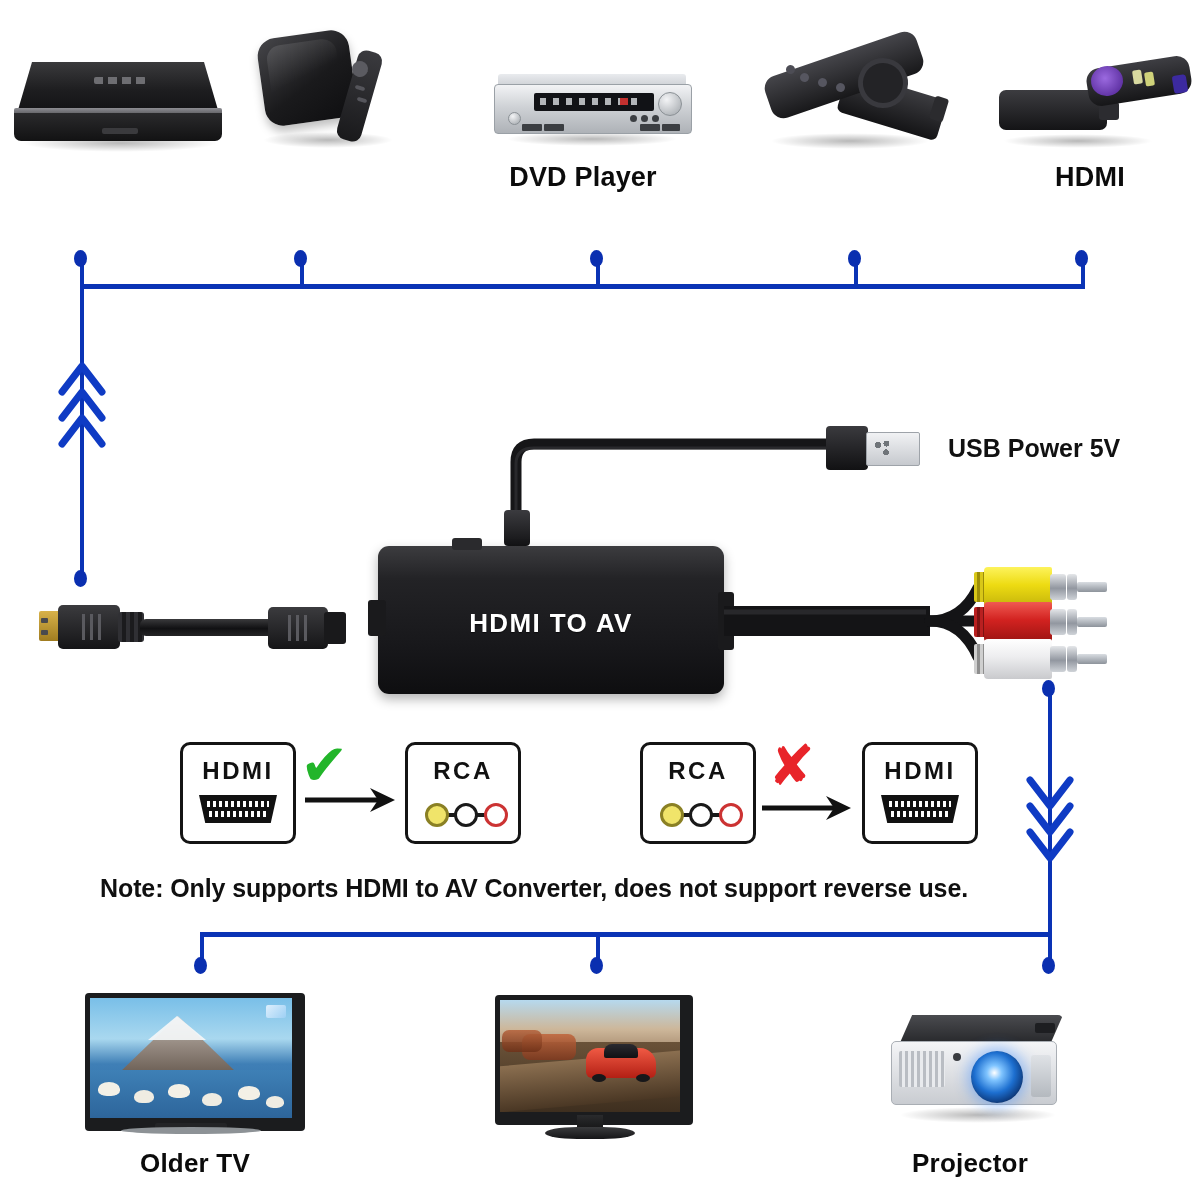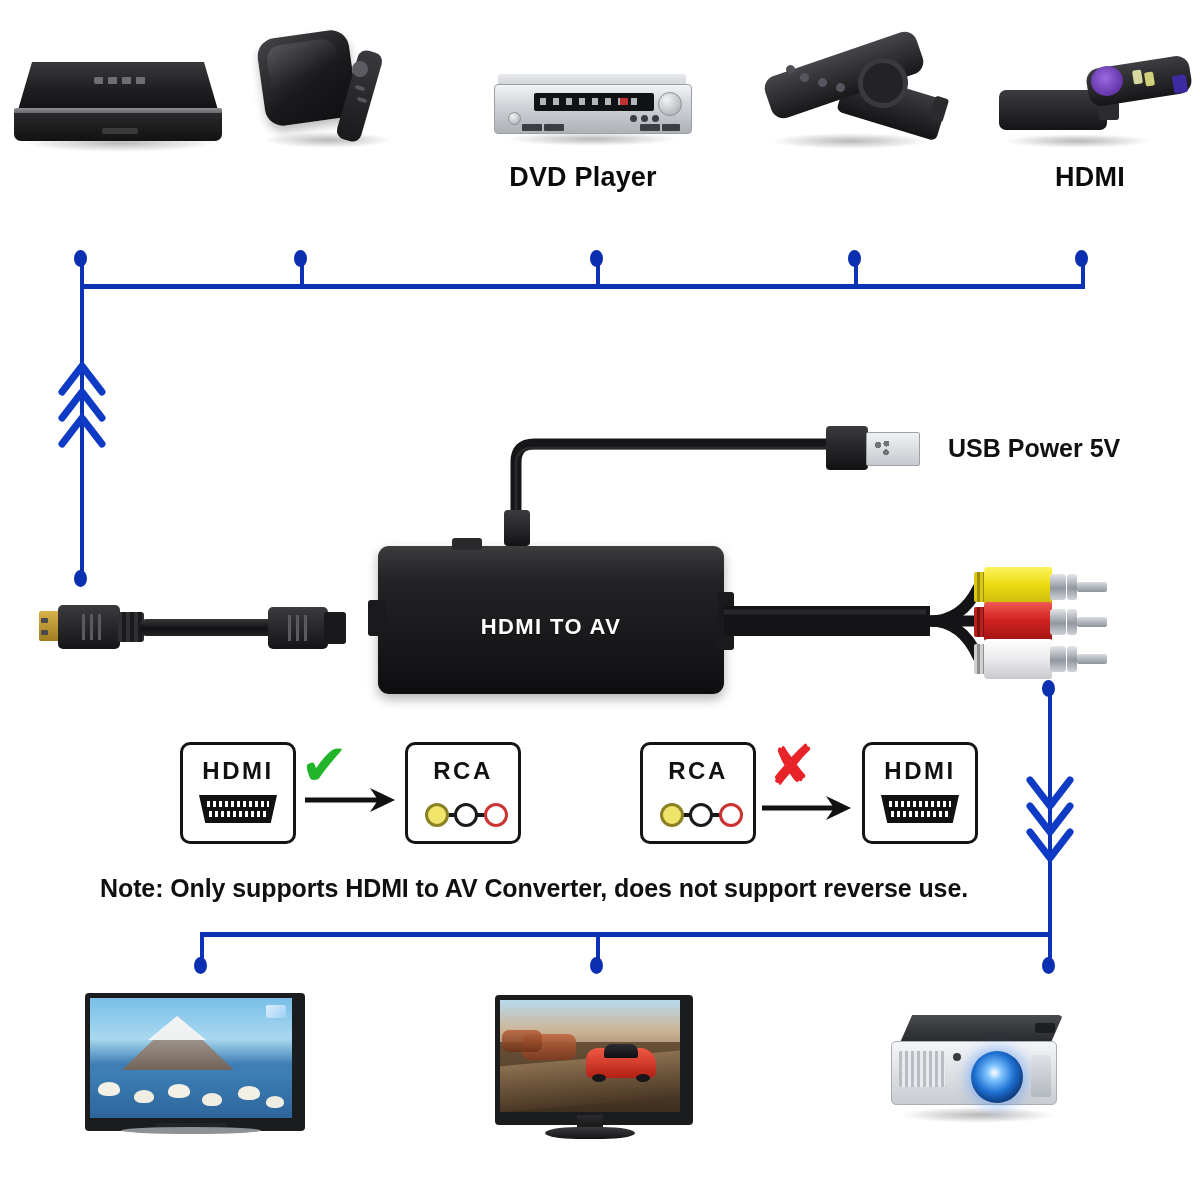--- a/index.html
+++ b/index.html
@@ -42,22 +42,22 @@
             border:1px solid #8b9196;}
   .dvd-btn{position:absolute;border-radius:1px;background:#3b3e42;}
 
   
   .stick{position:absolute;background:linear-gradient(180deg,#3c3c40,#141416);border-radius:6px;}
   .remote{position:absolute;background:linear-gradient(180deg,#3e3e43,#161618);border-radius:13px;}
 
   
   .conv{position:absolute;background:linear-gradient(180deg,#3c3c3f 0%,#232326 22%,#17171a 70%,#0e0e10 100%);
         border-radius:11px;box-shadow:0 5px 12px rgba(0,0,0,.30);}
-  .convtxt{position:absolute;color:#fff;font-weight:bold;font-size:22px;letter-spacing:1.4px;
-           text-shadow:0 1px 1px rgba(0,0,0,.6);font-family:"Liberation Sans","DejaVu Sans",sans-serif;margin-top:6px;}
+  .convtxt{position:absolute;color:#fff;font-weight:bold;font-size:26px;letter-spacing:1.4px;
+           text-shadow:0 1px 1px rgba(0,0,0,.6);font-family:"Liberation Sans","DejaVu Sans",sans-serif;}
 
   
   .cable{position:absolute;background:linear-gradient(180deg,#3a3a3c,#111113 55%,#242426);border-radius:6px;}
   .hdmi-head{position:absolute;background:linear-gradient(180deg,#3b3b3e,#151517);border-radius:5px;}
   .gold{position:absolute;background:linear-gradient(180deg,#d8b24a,#a07c20);border-radius:2px;}
 
   
   .rca-body{position:absolute;border-radius:4px 2px 2px 4px;}
   .rca-ring{position:absolute;background:linear-gradient(180deg,#e4e6e9,#9297a0 55%,#cfd3d8);border-radius:3px;}
   .rca-pin{position:absolute;background:linear-gradient(180deg,#d9dde2,#8d939b);border-radius:2px;}
@@ -341,20 +341,21 @@
       <div class="abs" style="left:78px;top:86px;width:22px;height:14px;background:#f3f0e6;border-radius:50% 50% 40% 40%;"></div>
       <div class="abs" style="left:112px;top:95px;width:20px;height:13px;background:#efece2;border-radius:50% 50% 40% 40%;"></div>
       <div class="abs" style="left:148px;top:88px;width:22px;height:14px;background:#f3f0e6;border-radius:50% 50% 40% 40%;"></div>
       <div class="abs" style="left:176px;top:98px;width:18px;height:12px;background:#efece2;border-radius:50% 50% 40% 40%;"></div>
       <div class="abs" style="left:176px;top:7px;width:20px;height:13px;
            background:linear-gradient(135deg,#e8f4ff,#9fd0f5);opacity:.9;border-radius:2px;"></div>
     </div>
     <div class="abs" style="left:70px;top:130px;width:72px;height:8px;background:#232426;border-radius:2px;"></div>
     <div class="abs" style="left:36px;top:134px;width:140px;height:7px;background:#8d9296;border-radius:50%;"></div>
   </div>
+  <div class="lbl botlbl" style="left:95px;top:1148px;width:200px;">Older TV</div>
 
   <div class="abs" style="left:495px;top:995px;width:200px;height:140px;">
     <div class="tv-frame" style="left:0;top:0;width:190px;height:122px;"></div>
     <div class="tv-screen" style="left:5px;top:5px;width:180px;height:112px;
          background:linear-gradient(180deg,#b6d9ee 0%,#cdb79a 26%,#8a6a4e 60%,#5e4733 100%);">
       <div class="abs" style="left:0;top:42px;width:180px;height:70px;
            background:linear-gradient(180deg,#6a5238,#3e2f1f);"></div>
       <div class="abs" style="left:-10px;top:58px;width:210px;height:46px;
            background:linear-gradient(180deg,#8b6f50,#4a3724);transform:skewY(-5deg);"></div>
       <div class="abs" style="left:86px;top:48px;width:70px;height:30px;
@@ -377,14 +378,15 @@
     <div class="proj-top" style="left:14px;top:0;width:164px;height:30px;
          clip-path:polygon(8% 0,100% 0,92% 100%,0 100%);"></div>
     <div class="proj-body" style="left:6px;top:26px;width:164px;height:62px;"></div>
     <div class="proj-vent" style="left:14px;top:36px;width:46px;height:36px;border-radius:2px;"></div>
     <div class="abs" style="left:68px;top:38px;width:8px;height:8px;border-radius:50%;background:#3a3c40;"></div>
     <div class="proj-lens" style="left:86px;top:36px;width:52px;height:52px;"></div>
     <div class="abs" style="left:146px;top:40px;width:20px;height:42px;border-radius:3px;
          background:linear-gradient(180deg,#dfe2e6,#b4b9bf);"></div>
     <div class="abs" style="left:150px;top:8px;width:20px;height:10px;border-radius:2px;background:#1d1e21;"></div>
   </div>
+  <div class="lbl botlbl" style="left:870px;top:1148px;width:200px;">Projector</div>
 
 </div>
 
 </body></html>

